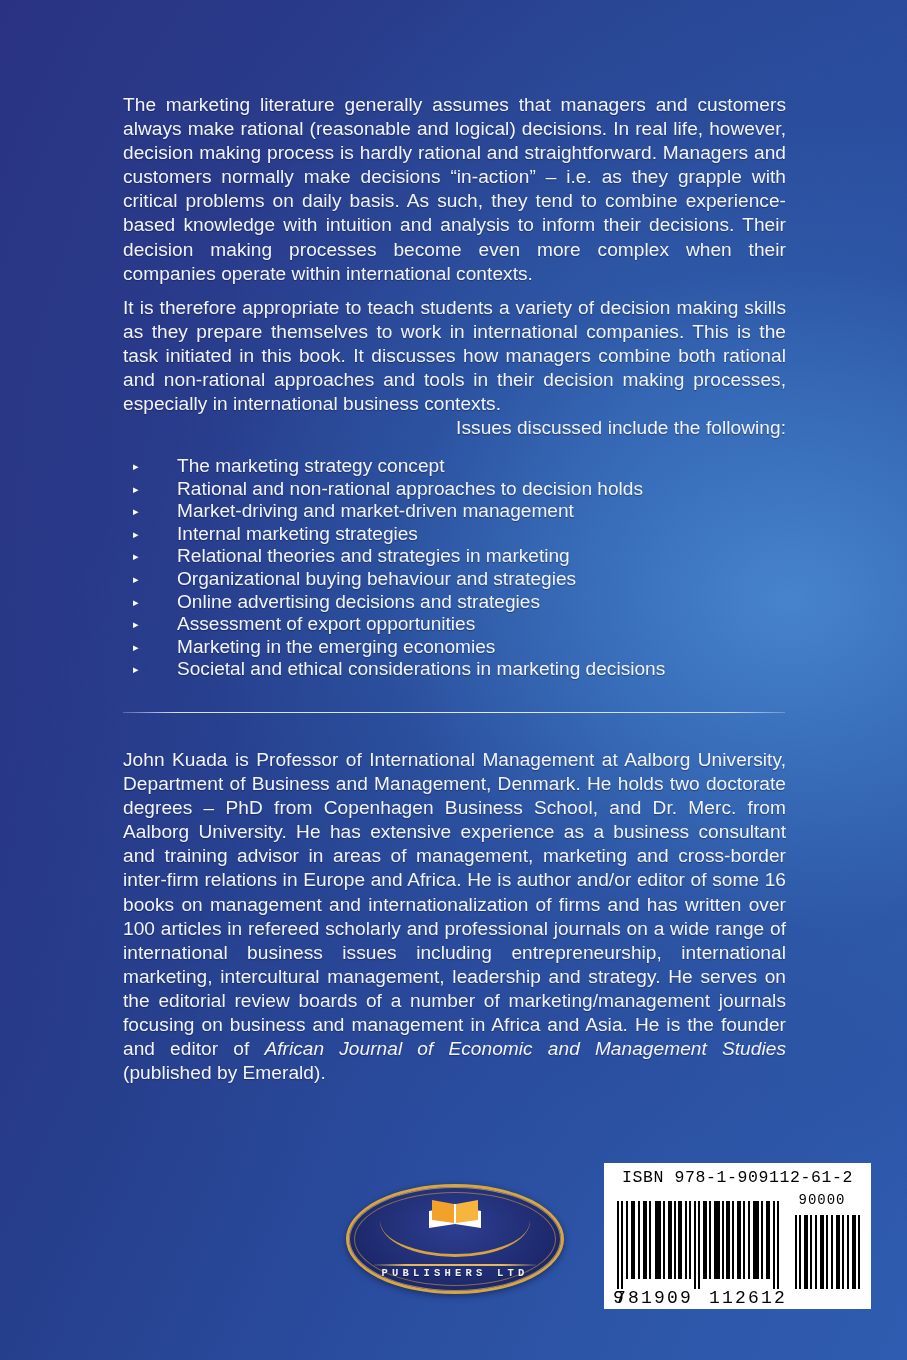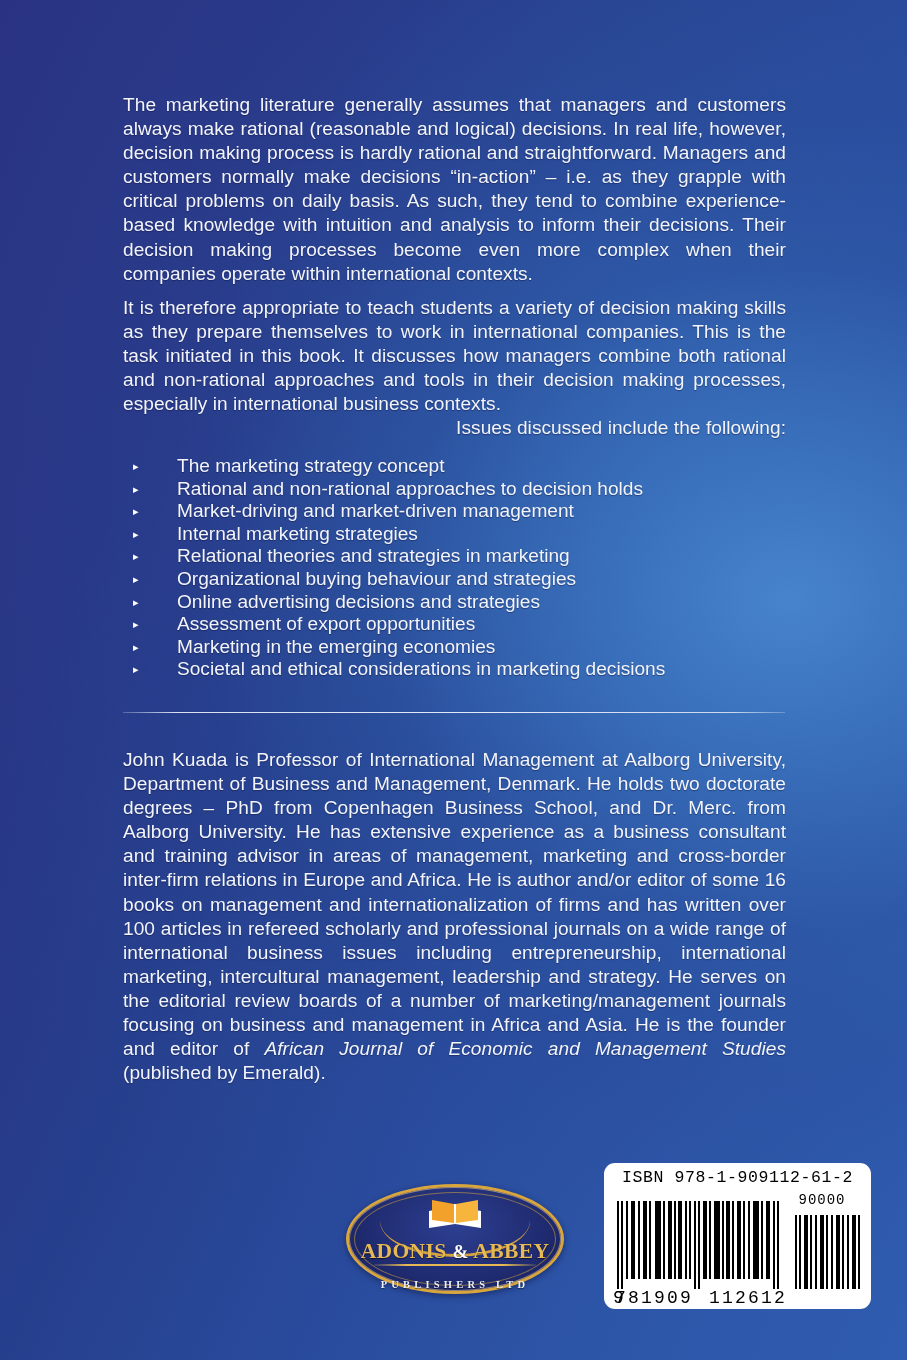--- a/index.html
+++ b/index.html
@@ -159,41 +159,39 @@
     top: 80px;
     height: 1.5px;
     background: linear-gradient(90deg, rgba(230,185,84,0.1), #e6b954 20%, #e6b954 80%, rgba(230,185,84,0.1));
   }
   .logo-sub {
     position: absolute;
     left: 0;
     right: 0;
     top: 83px;
     text-align: center;
-    font-family: Liberation Serif, serif;
+    font-family: Liberation Mono, monospace;
     font-size: 10.5px;
     font-weight: bold;
     letter-spacing: 4.2px;
     color: #eef1fa;
     text-shadow: 0 1px 1px rgba(0,0,0,0.5);
     white-space: nowrap;
-    margin-top: 12px;
   }
 
   
   #barcode-block {
     position: absolute;
     left: 604px;
     top: 1163px;
     width: 267px;
     height: 146px;
     background: #ffffff;
     box-sizing: border-box;
     padding: 6px 9px 4px 9px;
-    border-radius: 11px;
   }
   .isbn-line {
     font-family: "Liberation Mono", "DejaVu Sans Mono", monospace;
     font-size: 16.5px;
     letter-spacing: 0.6px;
     color: #000000;
     text-align: center;
     line-height: 18px;
     white-space: nowrap;
   }
@@ -278,21 +276,20 @@
     <div class="logo-swoosh"></div>
     <div class="logo-book">
       <svg viewBox="0 0 64 36" width="64" height="36" aria-hidden="true">
         <path d="M32 9 L6 14 L6 31 L32 27 Z" fill="#ffffff"></path>
         <path d="M32 9 L58 14 L58 31 L32 27 Z" fill="#ffffff"></path>
         <path d="M31 7 L9 3 L9 23 L31 26 Z" fill="#f2a22a"></path>
         <path d="M33 7 L55 3 L55 23 L33 26 Z" fill="#f7b53e"></path>
         <path d="M31 7 L31 26 L33 26 L33 7 Z" fill="#ffffff"></path>
       </svg>
     </div>
-    <div class="logo-title"><span>ADONIS</span> <span class="amp">&amp;</span> <span>ABBEY</span></div>
     <div class="logo-underline"></div>
     <div class="logo-sub">PUBLISHERS LTD</div>
   </div>
 
   <div id="barcode-block">
     <div class="isbn-line">ISBN  978-1-909112-61-2</div>
     <div class="bc-row">
       <div class="bc-addon-num">90000</div>
       <svg class="bc-main" viewBox="0 0 168 88" preserveAspectRatio="none">
         <g fill="#000">

